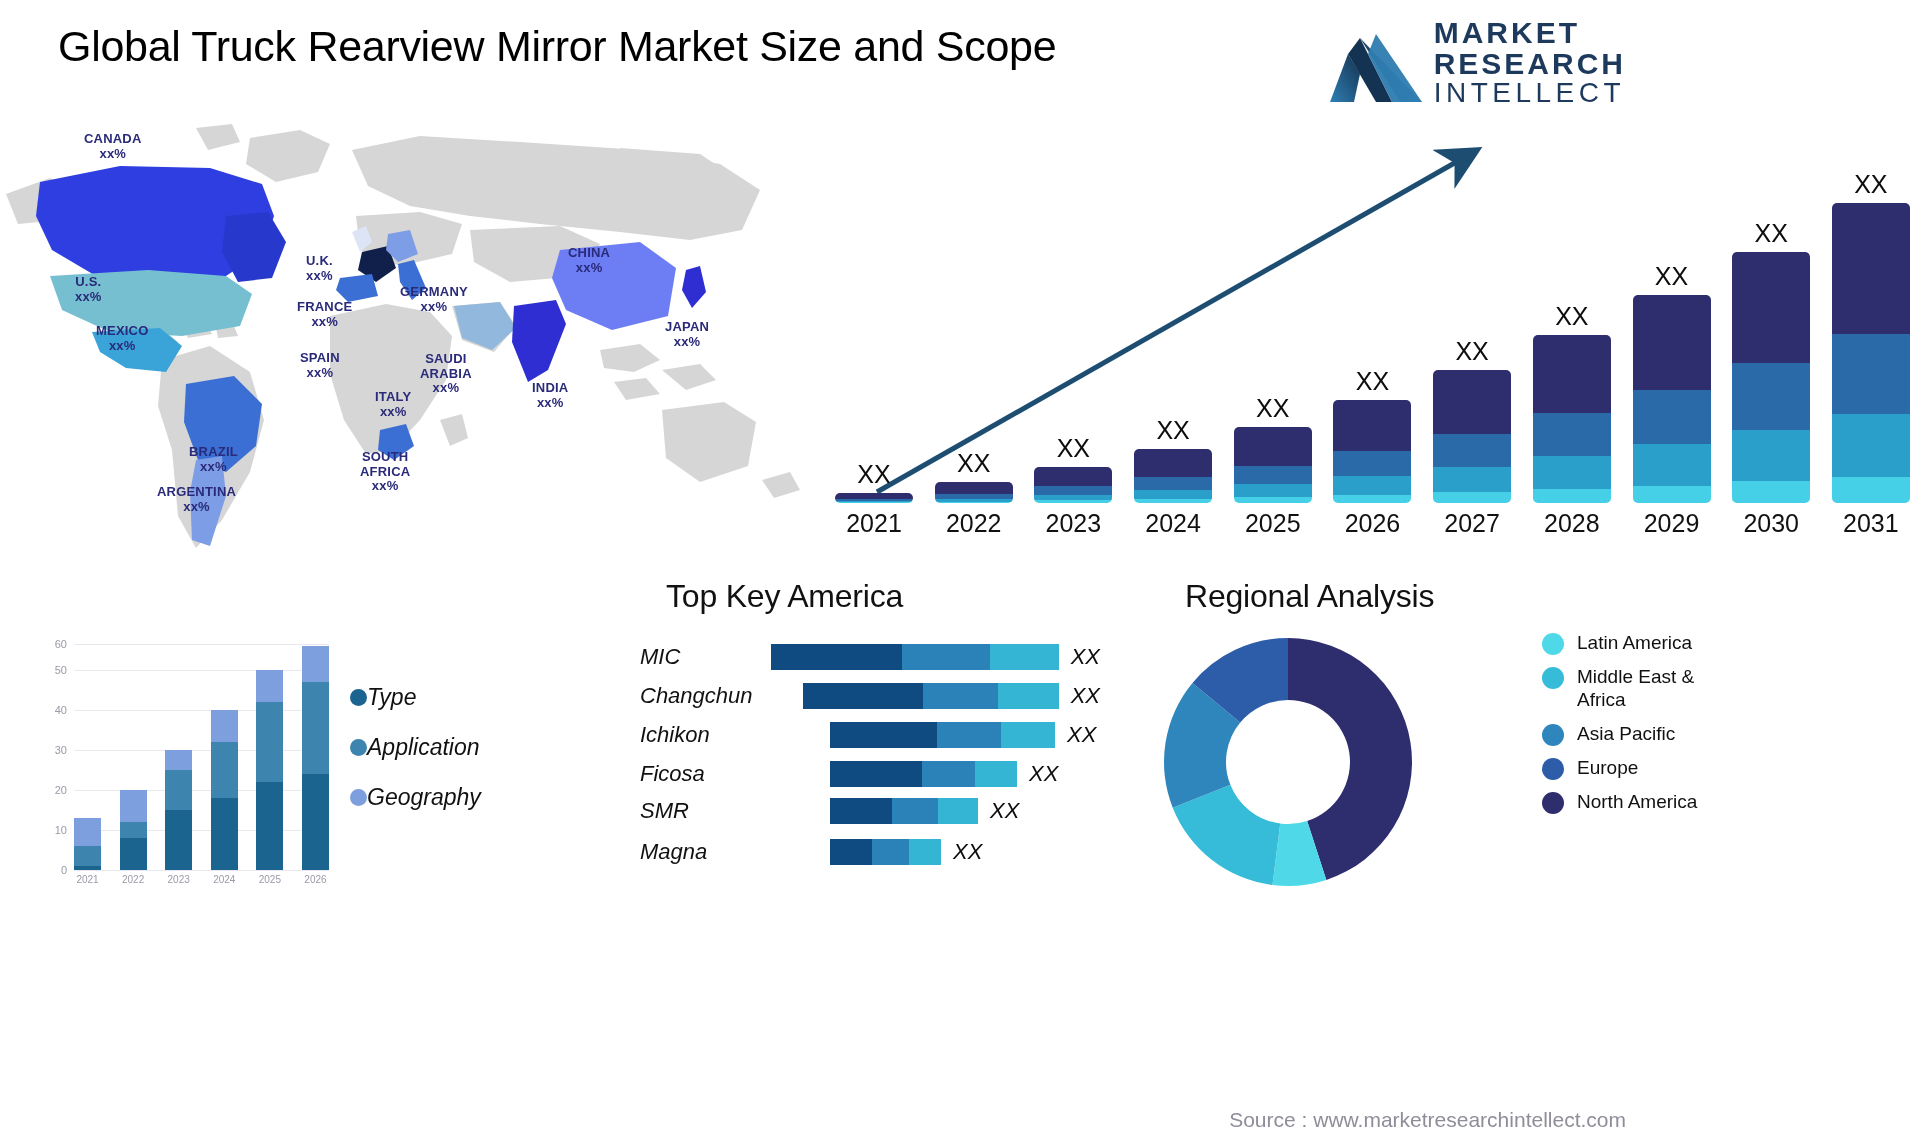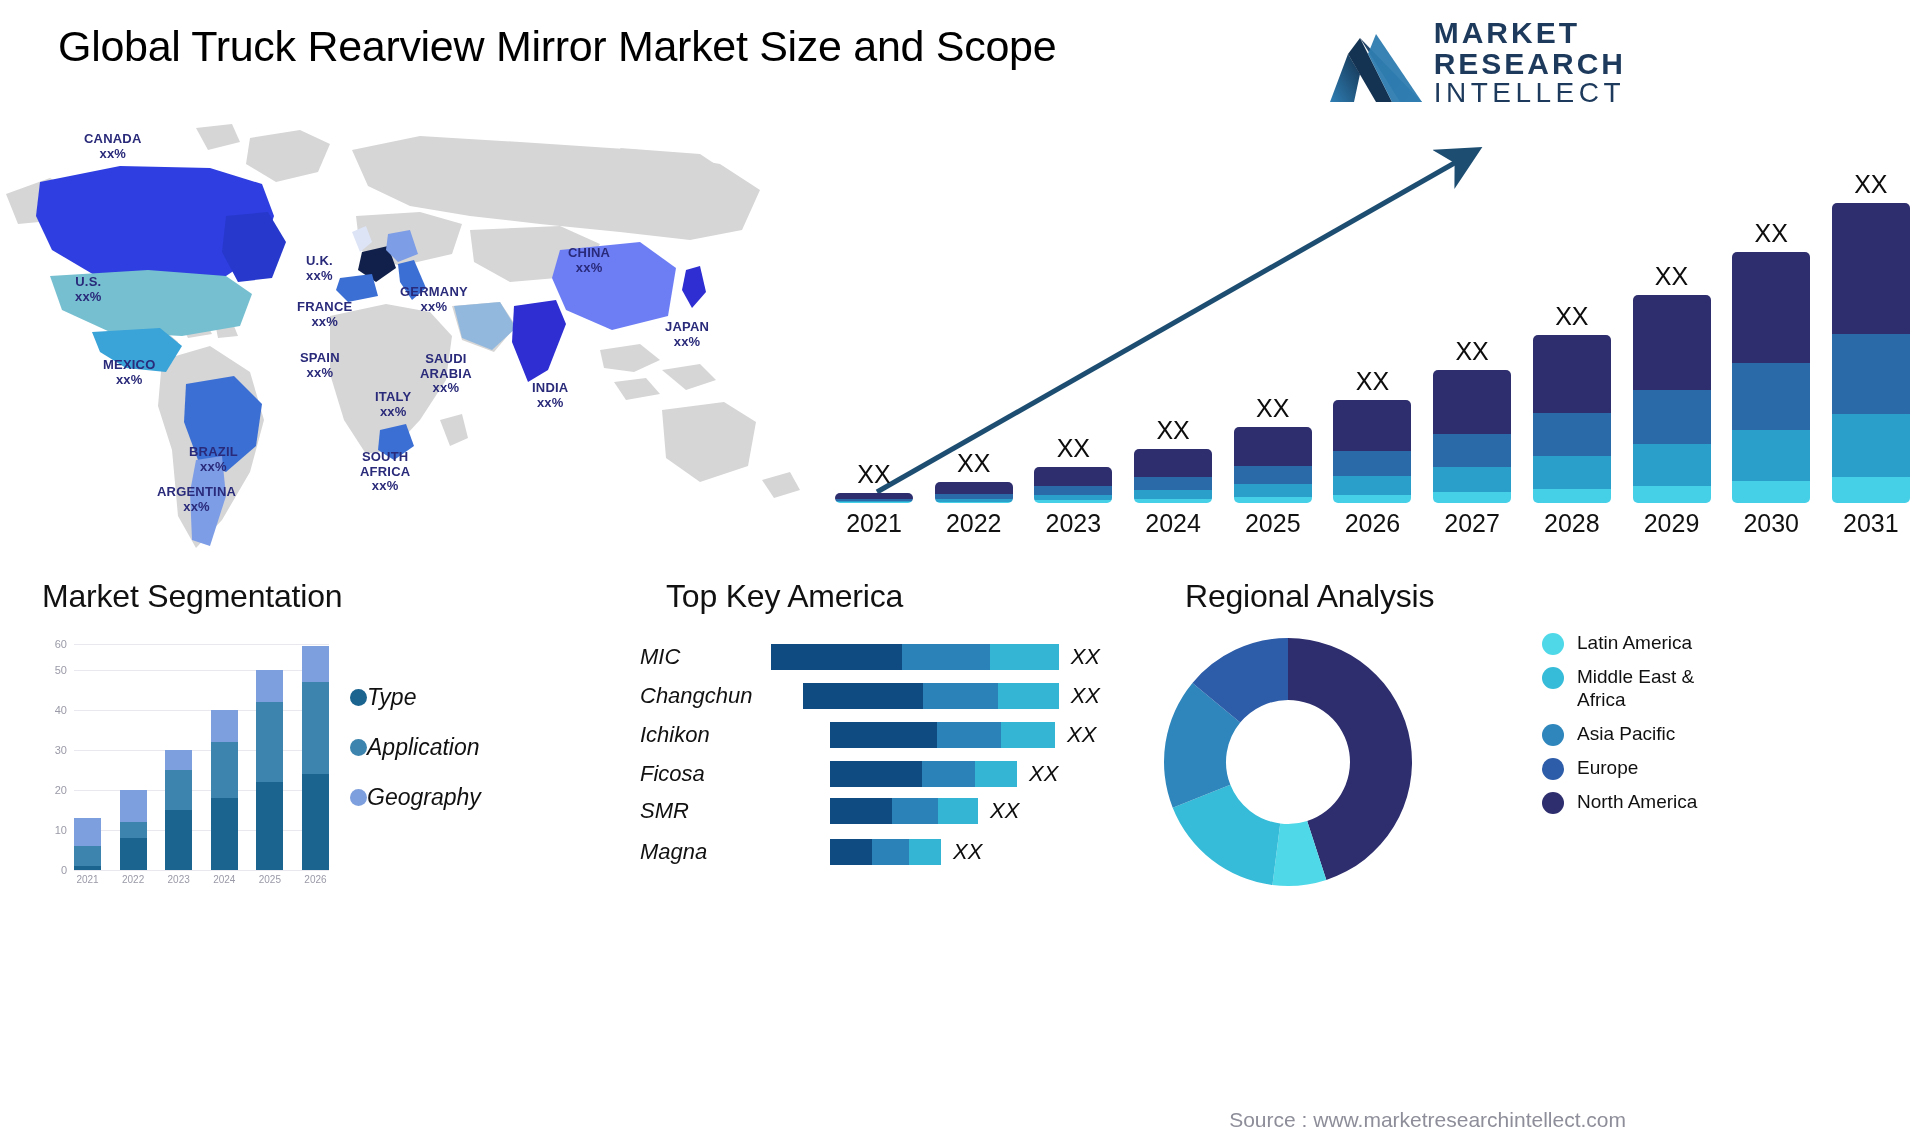--- a/index.html
+++ b/index.html
@@ -195,21 +195,21 @@
         <path d="M686 150 L700 146 L706 172 L692 188 L682 170 Z" fill="#2e2ed2"></path>
 
         <path d="M380 310 L406 304 L414 326 L394 340 L378 330 Z" fill="#3b6fd4"></path>
       </g>
     </svg>
 
   <div class="mlabel" style="left: 84px; top: 12px;">CANADA
 xx%</div>
       <div class="mlabel" style="left: 75px; top: 155px;">U.S.
 xx%</div>
-      <div class="mlabel" style="left: 96px; top: 238px; margin-left: 7px;">MEXICO
+      <div class="mlabel" style="left: 96px; top: 204px;">MEXICO
 xx%</div>
       <div class="mlabel" style="left: 189px; top: 325px;">BRAZIL
 xx%</div>
       <div class="mlabel" style="left: 157px; top: 365px;">ARGENTINA
 xx%</div>
       <div class="mlabel" style="left: 306px; top: 134px;">U.K.
 xx%</div>
       <div class="mlabel" style="left: 297px; top: 180px;">FRANCE
 xx%</div>
       <div class="mlabel" style="left: 300px; top: 231px;">SPAIN
@@ -350,21 +350,20 @@
         <div class="gyear">2025</div>
         <div class="gyear">2026</div>
         <div class="gyear">2027</div>
         <div class="gyear">2028</div>
         <div class="gyear">2029</div>
         <div class="gyear">2030</div>
         <div class="gyear">2031</div>
       </div>
   </div>
 
-  <div class="sec-title" style="left:42px; top:578px;">Market Segmentation</div>
   <div class="seg">
     <div class="seg-plot">
       <div class="seg-grid">
           <div class="seg-gridline" style="top: 240px;">
             <div class="seg-ytick">0</div>
           </div>
           <div class="seg-gridline" style="top: 200px;">
             <div class="seg-ytick">10</div>
           </div>
           <div class="seg-gridline" style="top: 160px;">

